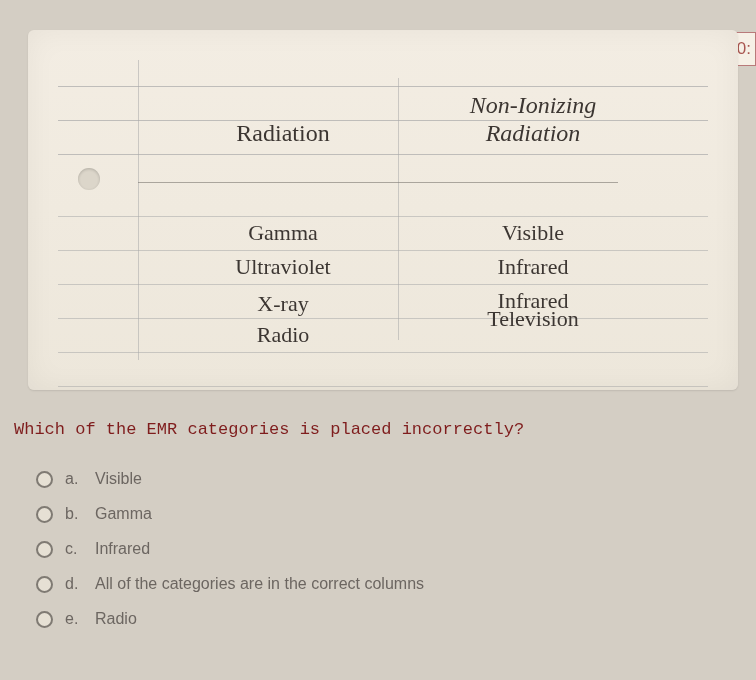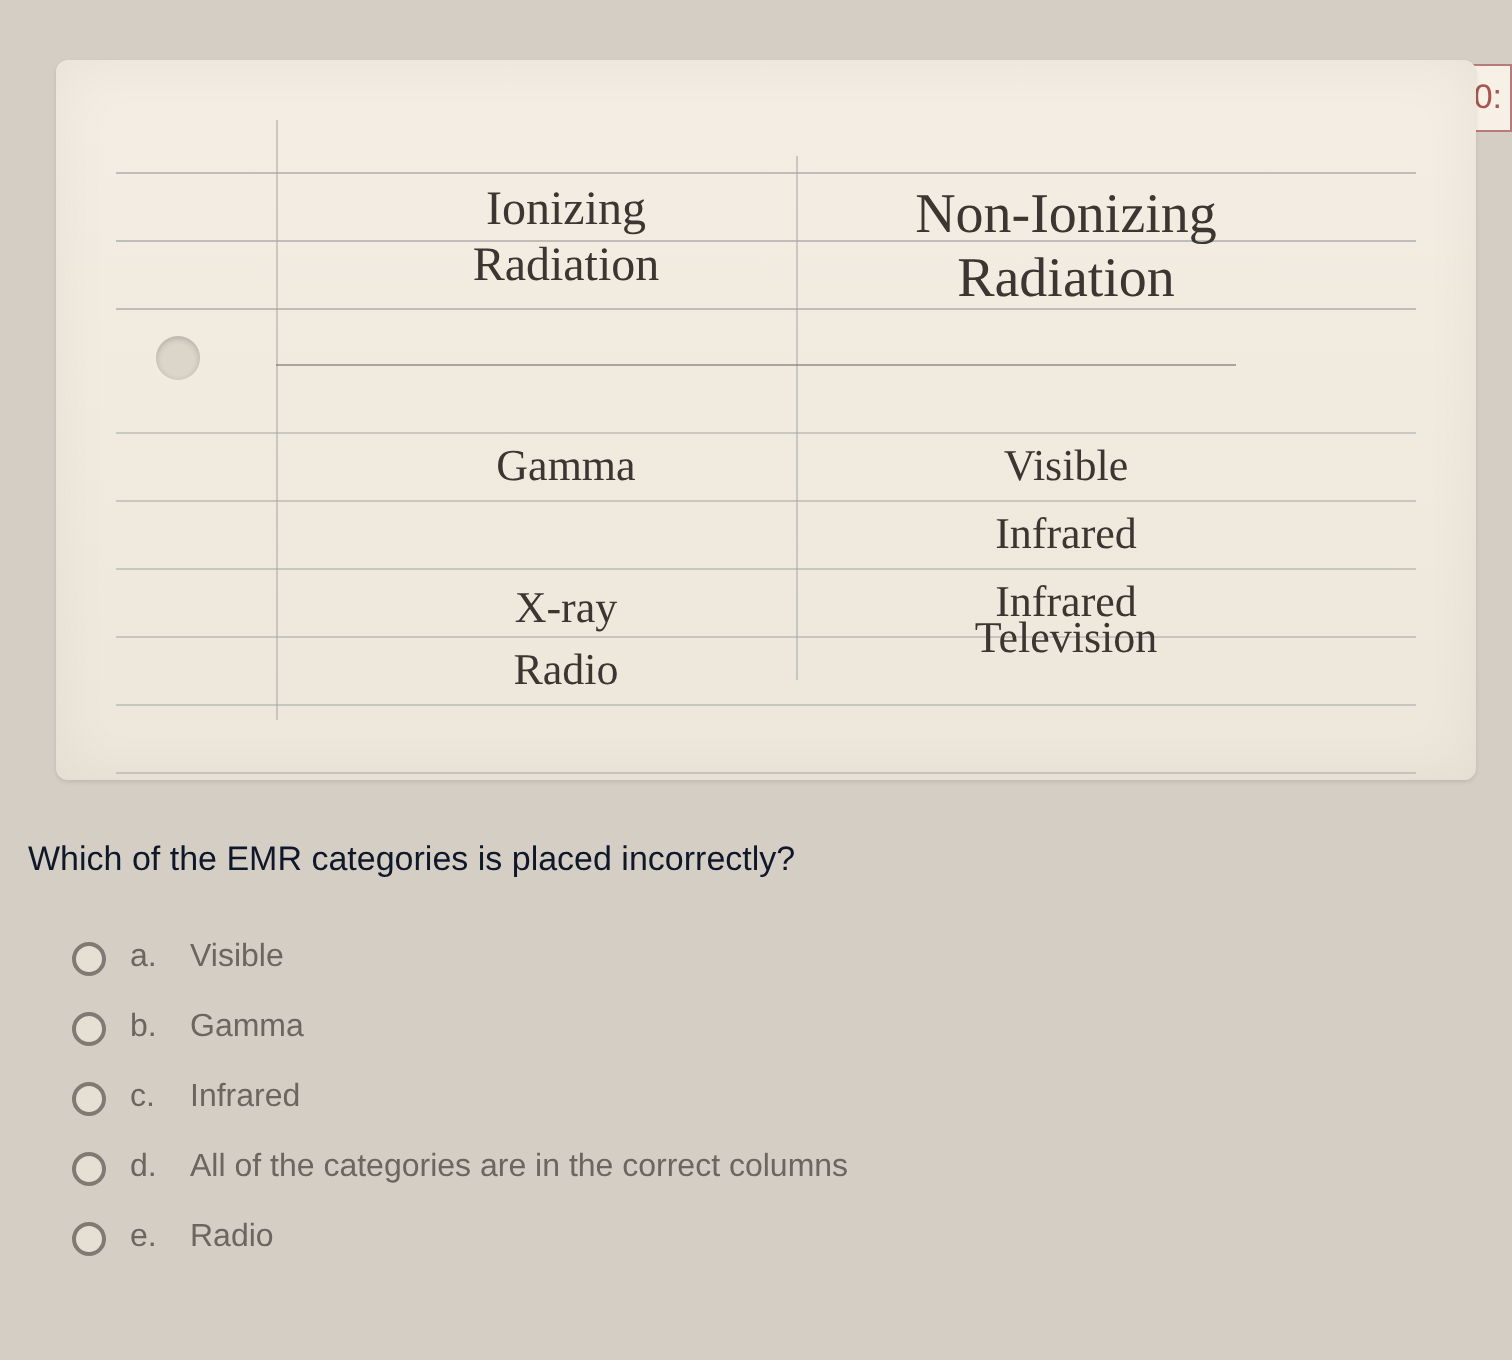--- a/index.html
+++ b/index.html
@@ -64,32 +64,32 @@
       box-shadow: inset 0 1px 3px rgba(0,0,0,0.2);
     }
     .hw {
       font-family: "Comic Sans MS", "Segoe Script", cursive;
       color: #3c3632;
       position: absolute;
       text-align: center;
       white-space: nowrap;
     }
     .colhead1 { left: 135px; width: 240px; font-size: 24px; line-height: 1.15; top: 42px; }
-    .colhead2 { left: 385px; width: 240px; font-size: 28px; line-height: 1.15; top: 42px; }
+    .colhead2 { left: 385px; width: 240px; font-size: 24px; line-height: 1.15; top: 42px; font-style: italic; }
     .cell { font-size: 22px; width: 240px; }
     .c1 { left: 135px; }
     .c2 { left: 385px; }
 
     .question {
       position: absolute;
       left: 14px;
       top: 420px;
-      color: #0f172a;
+      color: #7f1d1d;
       font-size: 17px;
-      font-family: Liberation Sans, sans-serif;
+      font-family: Liberation Mono, monospace;
     }
     .options {
       position: absolute;
       left: 36px;
       top: 470px;
     }
     .opt {
       display: flex;
       align-items: center;
       margin-bottom: 17px;
@@ -128,30 +128,31 @@
     <div class="hline hheader" style="top:104px;"></div>
     <div class="hline" style="top:132px; left:110px; right:120px; background:#7c7770; opacity:0.6;"></div>
     <div class="hline" style="top:166px;"></div>
     <div class="hline" style="top:200px;"></div>
     <div class="hline" style="top:234px;"></div>
     <div class="hline" style="top:268px;"></div>
     <div class="hline" style="top:302px;"></div>
     <div class="hline" style="top:336px;"></div>
 
     <div class="hw colhead1">
-      <span>Ionizing</span><br>
+      <br>
       <span>Radiation</span>
     </div>
     <div class="hw colhead2">
       <span>Non-Ionizing</span><br>
       <span>Radiation</span>
     </div>
 
     <div class="hw cell c1" style="top:170px;">Gamma</div>
     <div class="hw cell c2" style="top:170px;">Visible</div>
+    <div class="hw cell c1" style="top:204px;">Ultraviolet</div>
     <div class="hw cell c2" style="top:204px;">Infrared</div>
     <div class="hw cell c1" style="top:241px;">X-ray</div>
     <div class="hw cell c2" style="top:238px;">Infrared</div>
     <div class="hw cell c1" style="top:272px;">Radio</div>
     <div class="hw cell c2" style="top:256px;">Television</div>
 
   </div>
 </div>
 
 <div class="question">Which of the EMR categories is placed incorrectly?</div>

